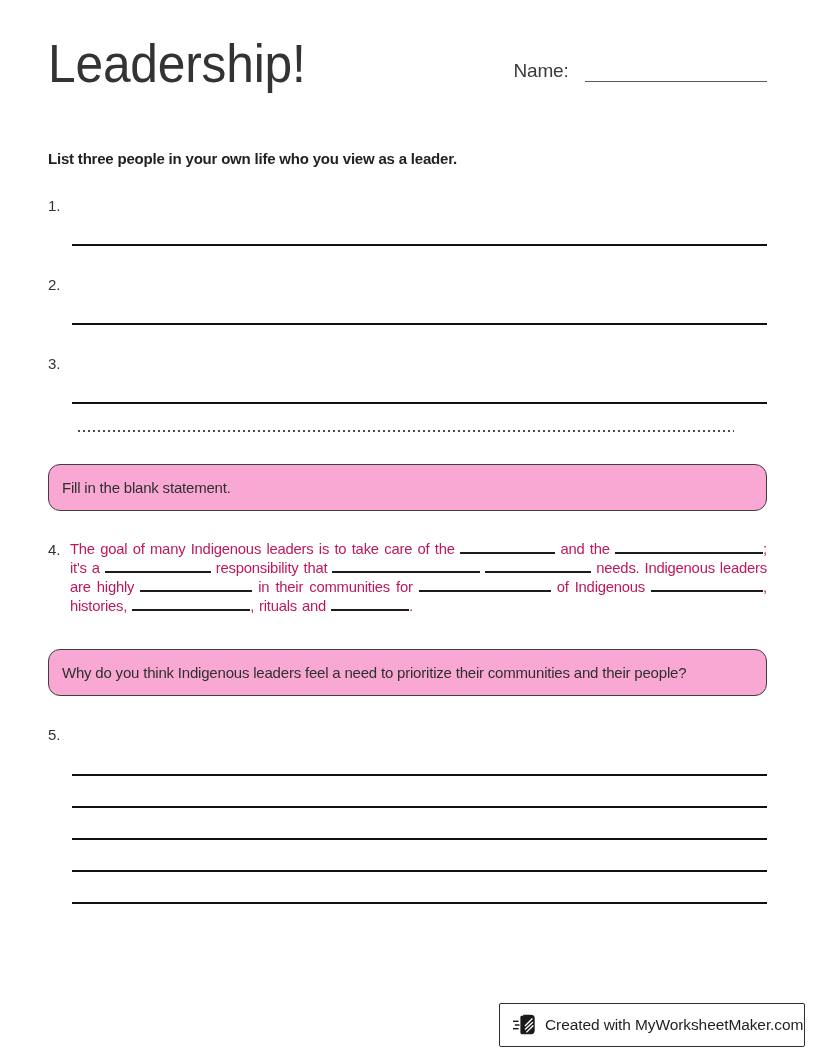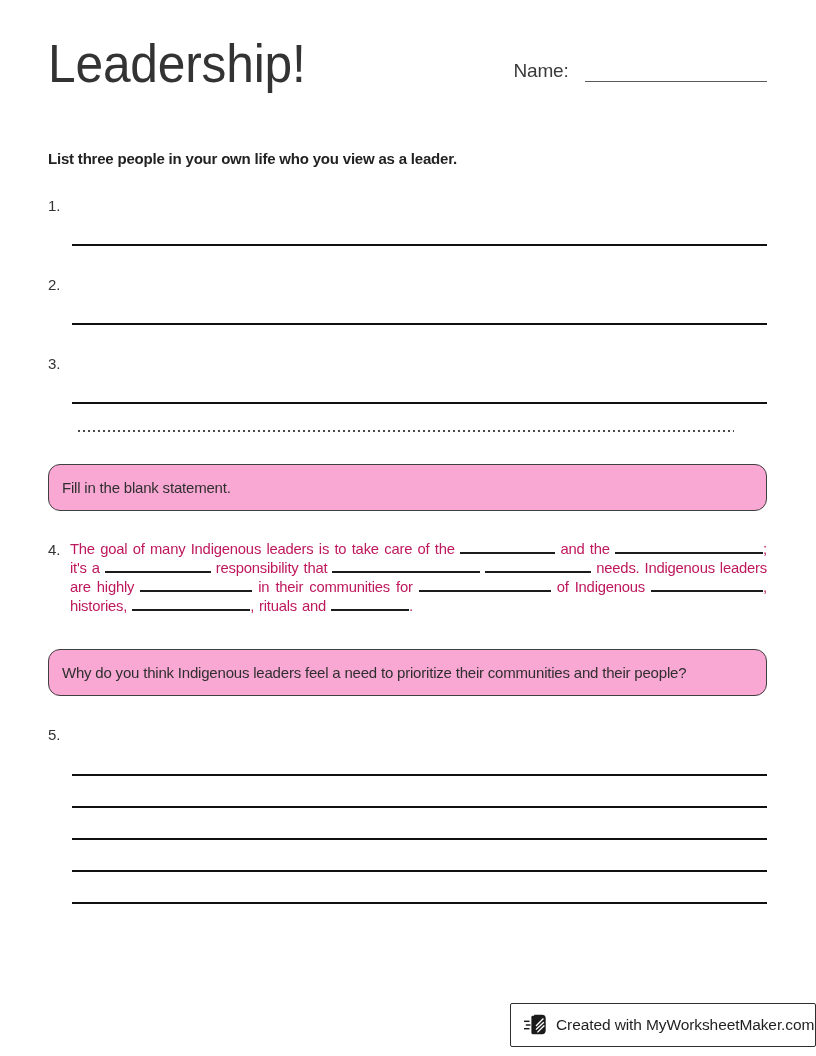--- a/index.html
+++ b/index.html
@@ -59,21 +59,21 @@
     border-bottom: 2px solid #1c1c1c;
   }
 
   
   .q5 { margin-top: 30px; }
   .q5-lines { margin-left: 24px; margin-top: 1px; }
   .q5-line { height: 32px; border-bottom: 2.5px solid #101010; }
 
   
   .credit-box {
-    position: absolute; right: 0; bottom: 9px;
+    position: absolute; right: 11px; bottom: 9px;
     width: 306px; height: 44px;
     border: 1.5px solid #2f2f2f; border-radius: 2px;
     display: flex; align-items: center; gap: 8px;
     padding: 0 10px 0 13px; background: #fff; text-align: right;
   }
   .credit-text { font-size: 15.5px; color: #1f1f1f; letter-spacing: -0.1px; white-space: nowrap; }
   .logo-icon { flex: none; }
 </style>
 </head>
 <body>

